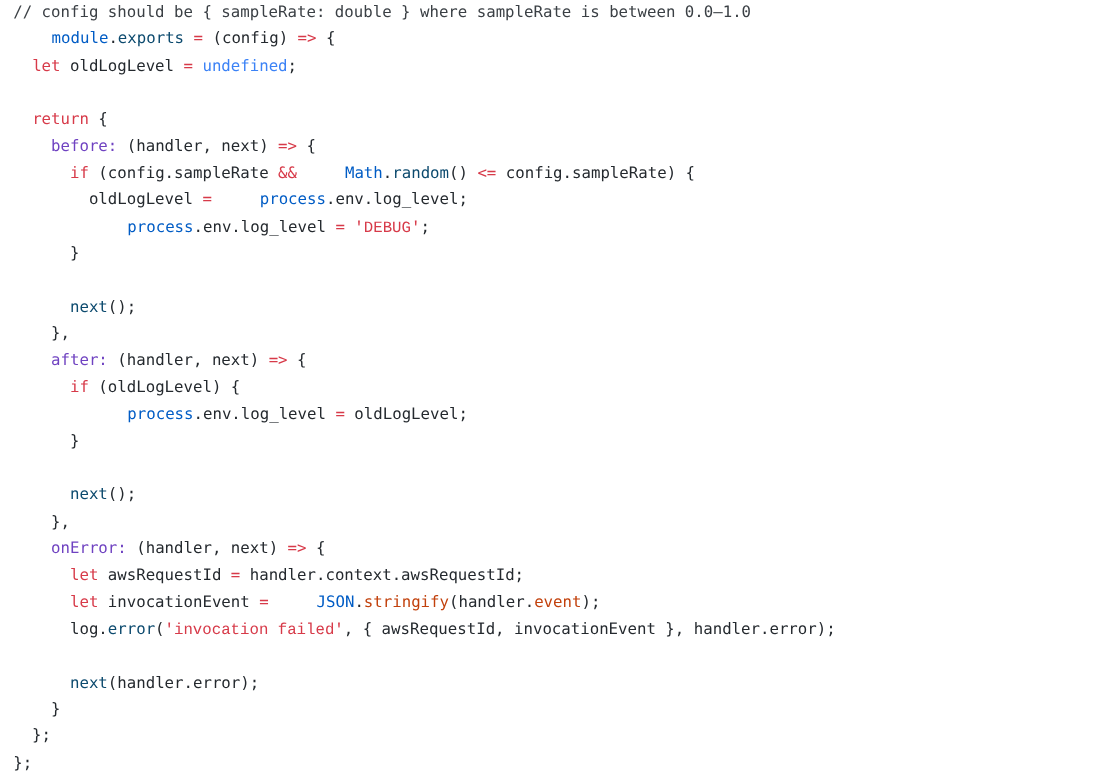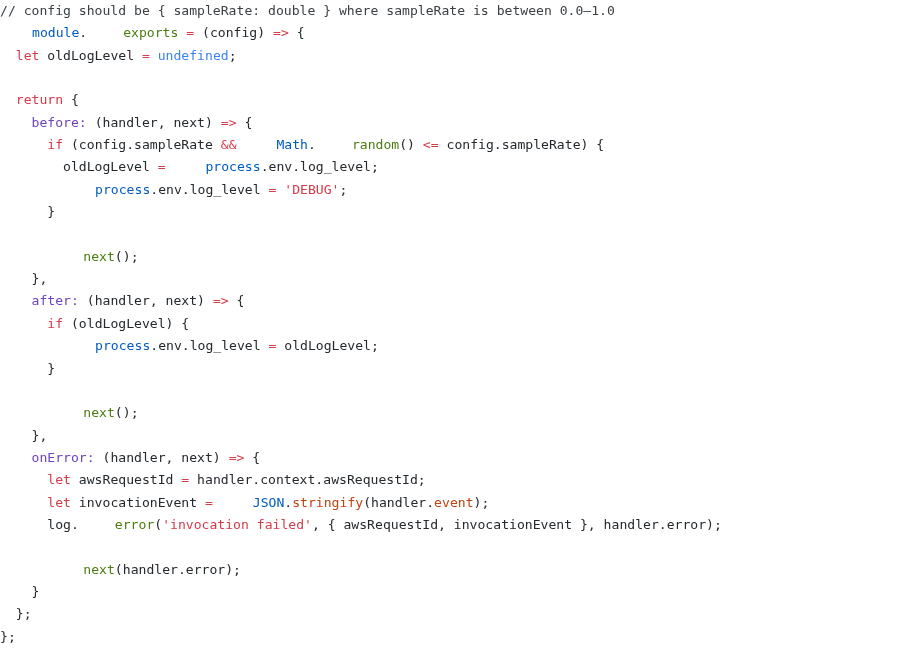--- a/index.html
+++ b/index.html
@@ -25,34 +25,34 @@
     box-sizing: border-box;
   }
 
   .code-line {
     position: relative;
     height: 22.35px;
     line-height: 22.35px;
     font-size: 13.1px;
     letter-spacing: 0px;
     white-space: pre;
-    padding-left: 0;
+    padding-left: 11px;
     color: #24292e;
     font-family: "DejaVu Sans Mono", "Liberation Mono", monospace;
   }
 
   
   .tok-plain    { color: #24292e; }
   .tok-comment  { color: #3b4045; }
   .tok-keyword  { color: #d73a49; }
   .tok-operator { color: #d73a49; }
-  .tok-string   { color: #d73a49; }
+  .tok-string   { color: #d73a49; font-family: Liberation Mono, monospace; }
   .tok-const    { color: #3b82f6; }
   .tok-var      { color: #005cc5; margin-left: 32px; }
-  .tok-func     { color: #4d7c0f; margin-left: 36px; }
+  .tok-func     { color: #0c4a6e; }
   .tok-prop     { color: #c2410c; }
   .tok-key      { color: #6f42c1; }
 </style>
 </head>
 <body>
 
 <div id="code-block">
   <pre id="code-lines" style="margin:0;padding:0;"><div class="code-line"><span class="tok-comment">// config should be { sampleRate: double } where sampleRate is between 0.0–1.0</span></div><div class="code-line"><span class="tok-var">module</span><span class="tok-plain">.</span><span class="tok-func">exports</span><span class="tok-plain"> </span><span class="tok-operator">=</span><span class="tok-plain"> (config) </span><span class="tok-operator">=&gt;</span><span class="tok-plain"> {</span></div><div class="code-line"><span class="tok-plain">  </span><span class="tok-keyword">let</span><span class="tok-plain"> oldLogLevel </span><span class="tok-operator">=</span><span class="tok-plain"> </span><span class="tok-const">undefined</span><span class="tok-plain">;</span></div><div class="code-line">​</div><div class="code-line"><span class="tok-plain">  </span><span class="tok-keyword">return</span><span class="tok-plain"> {</span></div><div class="code-line"><span class="tok-plain">    </span><span class="tok-key">before</span><span class="tok-key">:</span><span class="tok-plain"> (handler, next) </span><span class="tok-operator">=&gt;</span><span class="tok-plain"> {</span></div><div class="code-line"><span class="tok-plain">      </span><span class="tok-keyword">if</span><span class="tok-plain"> (config.sampleRate </span><span class="tok-operator">&amp;&amp;</span><span class="tok-plain"> </span><span class="tok-var">Math</span><span class="tok-plain">.</span><span class="tok-func">random</span><span class="tok-plain">() </span><span class="tok-operator">&lt;=</span><span class="tok-plain"> config.sampleRate) {</span></div><div class="code-line"><span class="tok-plain">        oldLogLevel </span><span class="tok-operator">=</span><span class="tok-plain"> </span><span class="tok-var">process</span><span class="tok-plain">.env.log_level;</span></div><div class="code-line"><span class="tok-plain">        </span><span class="tok-var">process</span><span class="tok-plain">.env.log_level </span><span class="tok-operator">=</span><span class="tok-plain"> </span><span class="tok-string">'DEBUG'</span><span class="tok-plain">;</span></div><div class="code-line"><span class="tok-plain">      }</span></div><div class="code-line">​</div><div class="code-line"><span class="tok-plain">      </span><span class="tok-func">next</span><span class="tok-plain">();</span></div><div class="code-line"><span class="tok-plain">    },</span></div><div class="code-line"><span class="tok-plain">    </span><span class="tok-key">after</span><span class="tok-key">:</span><span class="tok-plain"> (handler, next) </span><span class="tok-operator">=&gt;</span><span class="tok-plain"> {</span></div><div class="code-line"><span class="tok-plain">      </span><span class="tok-keyword">if</span><span class="tok-plain"> (oldLogLevel) {</span></div><div class="code-line"><span class="tok-plain">        </span><span class="tok-var">process</span><span class="tok-plain">.env.log_level </span><span class="tok-operator">=</span><span class="tok-plain"> oldLogLevel;</span></div><div class="code-line"><span class="tok-plain">      }</span></div><div class="code-line">​</div><div class="code-line"><span class="tok-plain">      </span><span class="tok-func">next</span><span class="tok-plain">();</span></div><div class="code-line"><span class="tok-plain">    },</span></div><div class="code-line"><span class="tok-plain">    </span><span class="tok-key">onError</span><span class="tok-key">:</span><span class="tok-plain"> (handler, next) </span><span class="tok-operator">=&gt;</span><span class="tok-plain"> {</span></div><div class="code-line"><span class="tok-plain">      </span><span class="tok-keyword">let</span><span class="tok-plain"> awsRequestId </span><span class="tok-operator">=</span><span class="tok-plain"> handler.context.awsRequestId;</span></div><div class="code-line"><span class="tok-plain">      </span><span class="tok-keyword">let</span><span class="tok-plain"> invocationEvent </span><span class="tok-operator">=</span><span class="tok-plain"> </span><span class="tok-var">JSON</span><span class="tok-plain">.</span><span class="tok-prop">stringify</span><span class="tok-plain">(handler.</span><span class="tok-prop">event</span><span class="tok-plain">);</span></div><div class="code-line"><span class="tok-plain">      log.</span><span class="tok-func">error</span><span class="tok-plain">(</span><span class="tok-string">'invocation failed'</span><span class="tok-plain">, { awsRequestId, invocationEvent }, handler.error);</span></div><div class="code-line">​</div><div class="code-line"><span class="tok-plain">      </span><span class="tok-func">next</span><span class="tok-plain">(handler.error);</span></div><div class="code-line"><span class="tok-plain">    }</span></div><div class="code-line"><span class="tok-plain">  };</span></div><div class="code-line"><span class="tok-plain">};</span></div></pre>
 </div>
 

